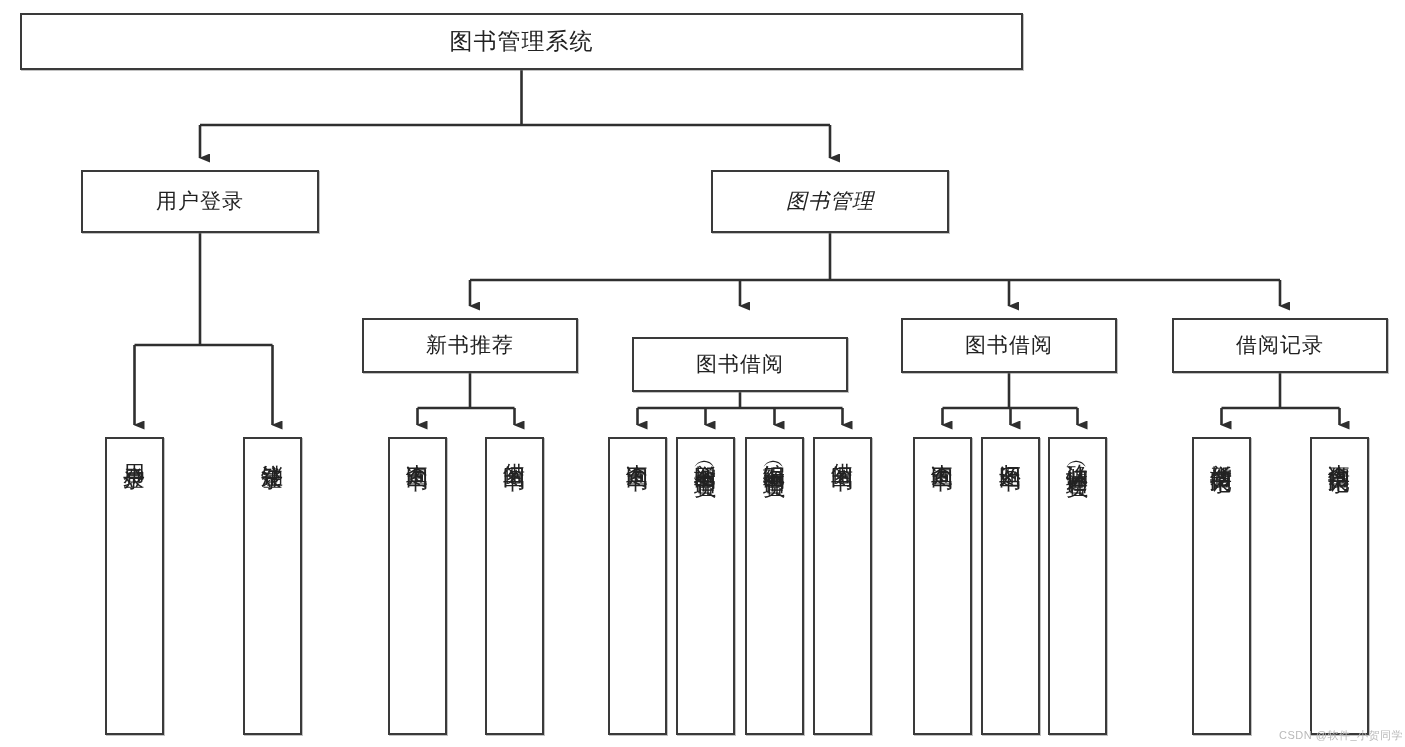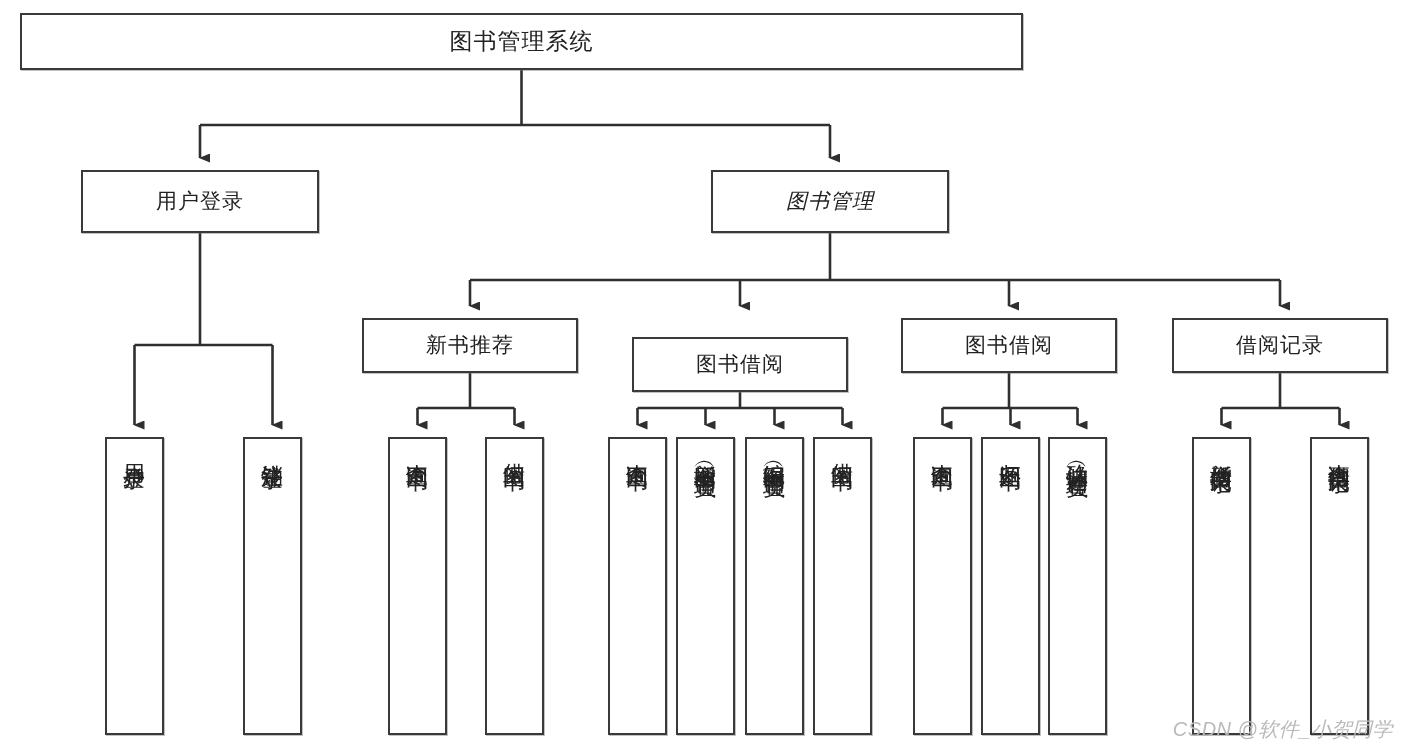--- a/index.html
+++ b/index.html
@@ -40,28 +40,27 @@
     font-size:22px;
     line-height:1.05;
     letter-spacing:2px;
     white-space:normal;
     max-height:282px;
   }
   .node-box.root .node-label{font-size:23px;}
 
   #watermark{
     position:absolute;
-    right:12px;
+    right:2px;
     bottom:4px;
-    font-size:20px;
+    font-size:11px;
     color:#b9b9b9;
     letter-spacing:.5px;
     user-select:none;
     pointer-events:none;
-    font-style:italic;
   }
 </style>
 </head>
 <body>
 
 <div id="diagram-root">
 
   <svg class="flow" viewBox="0 0 1405 747" preserveAspectRatio="none" aria-hidden="true">
     <defs>
       <marker id="arrowhead" markerWidth="9" markerHeight="11" refX="4.5" refY="10" orient="auto" markerUnits="userSpaceOnUse">

